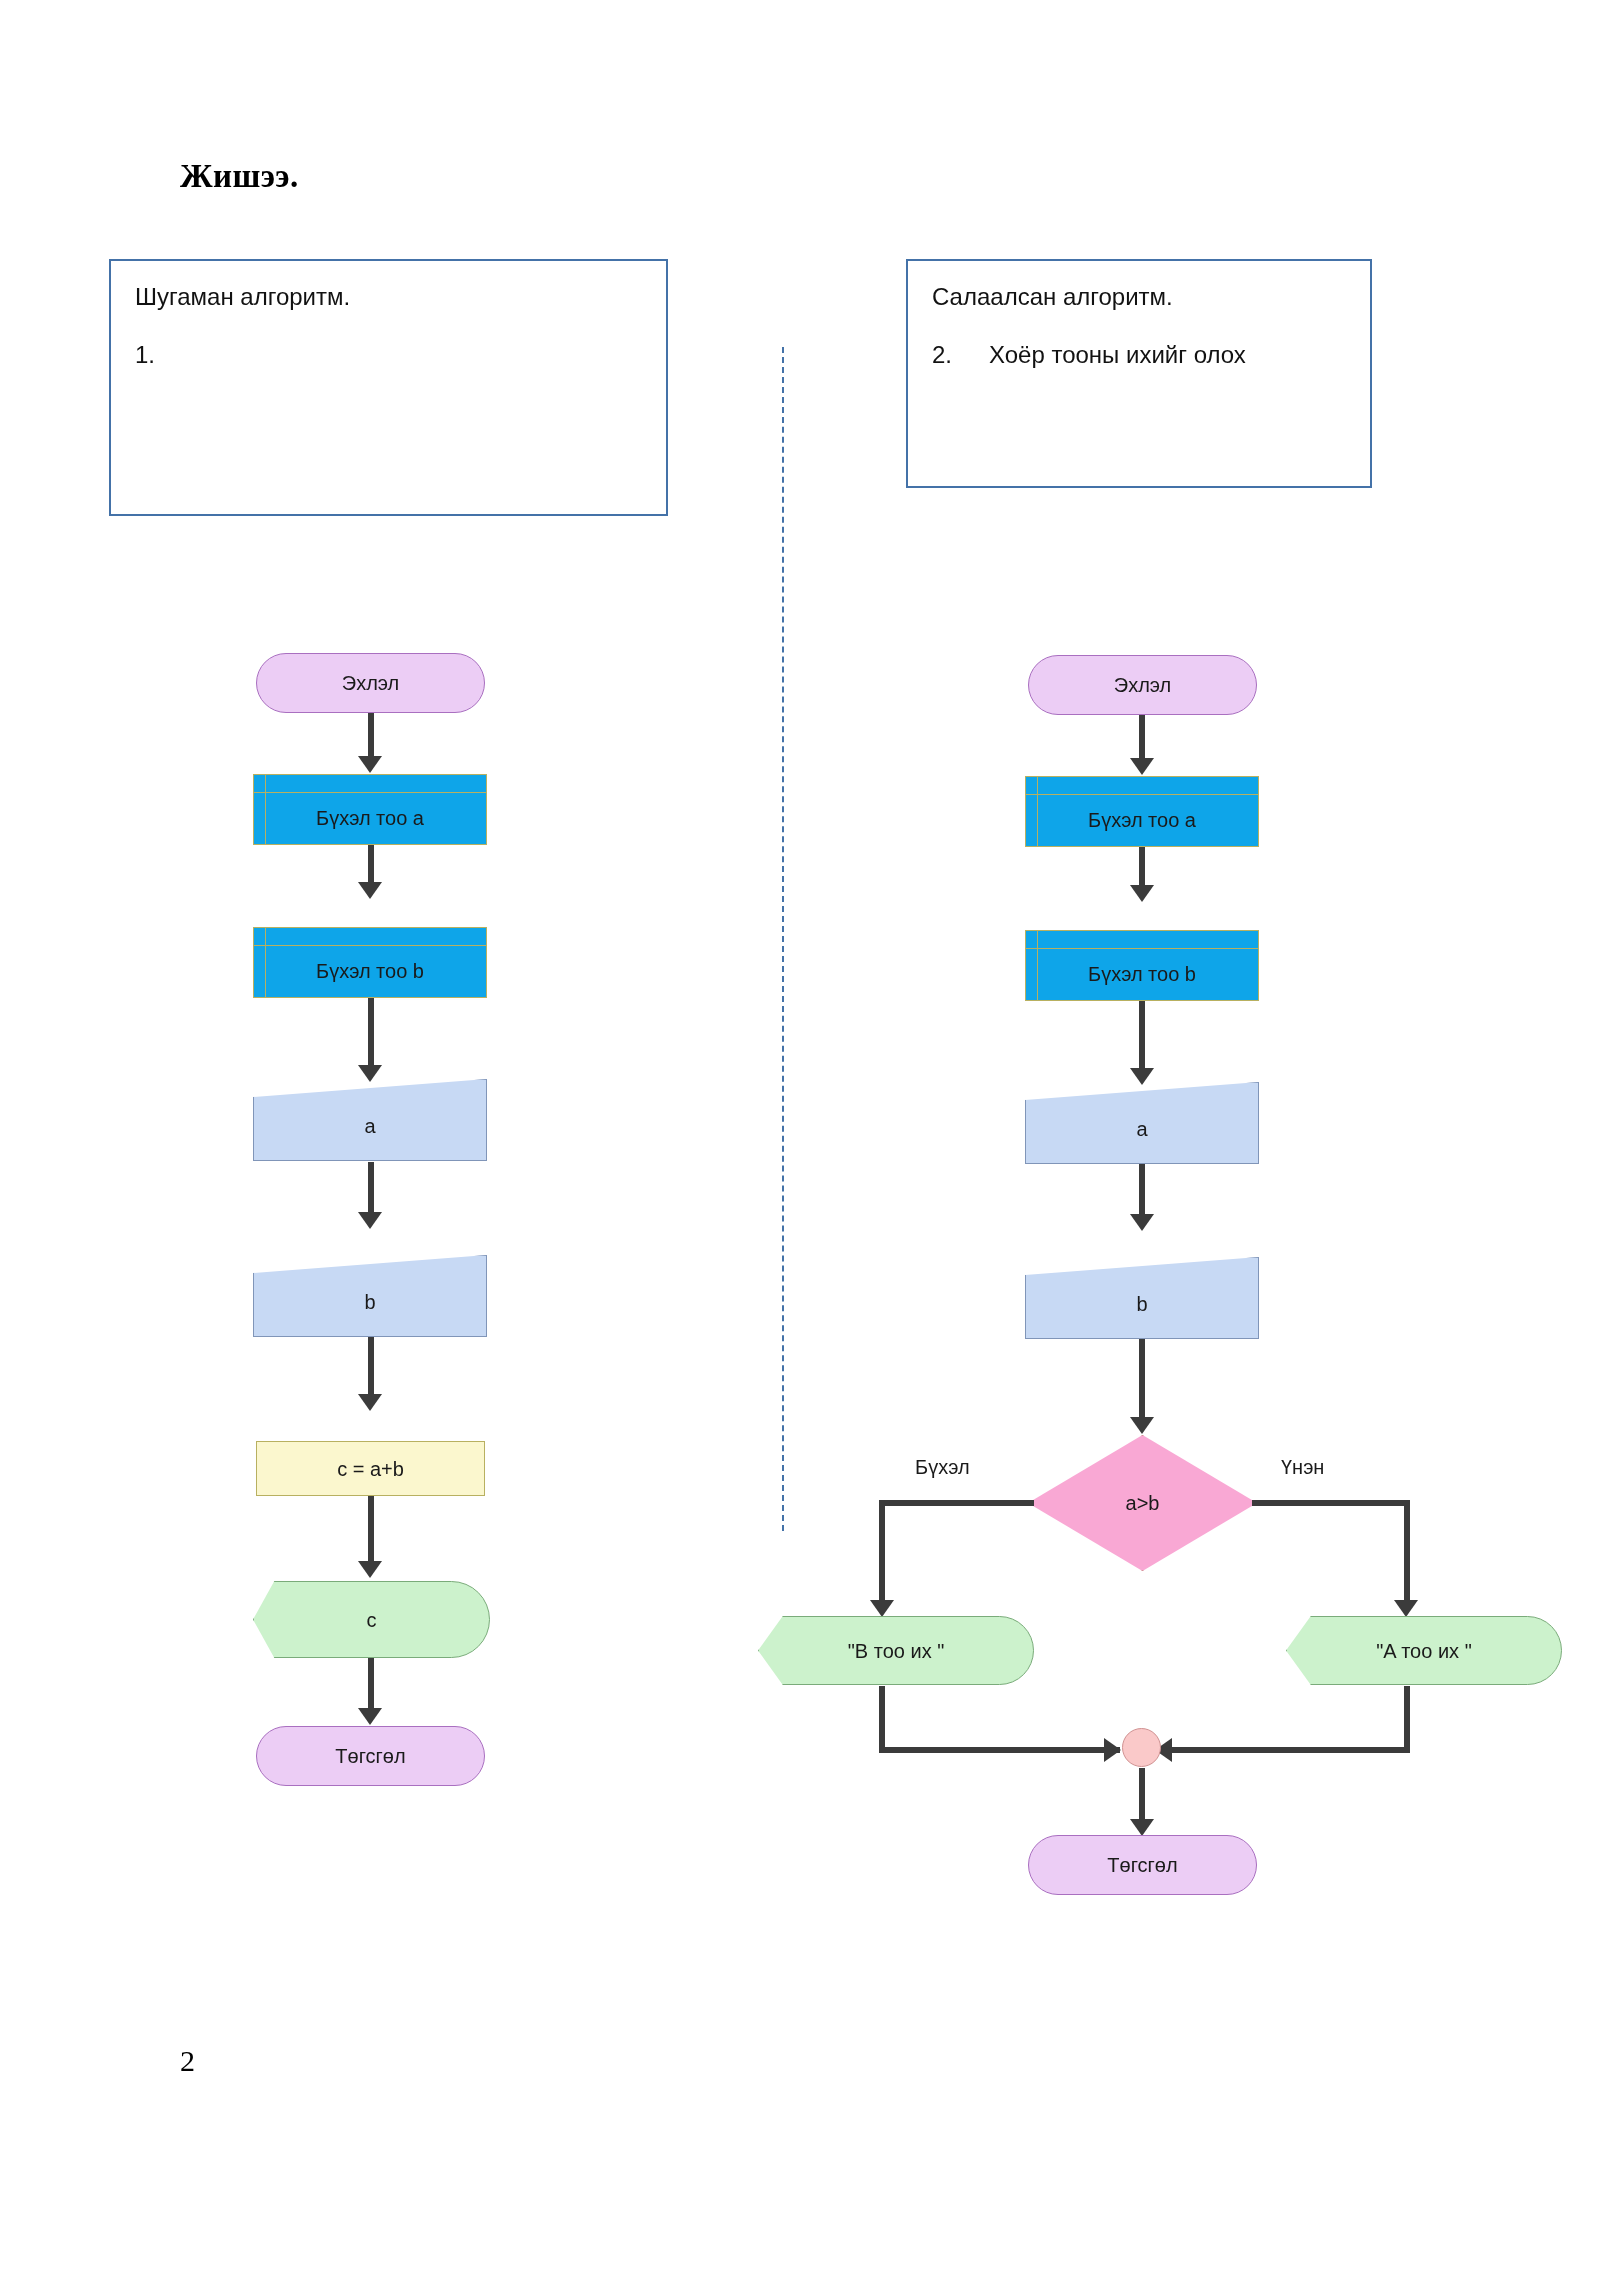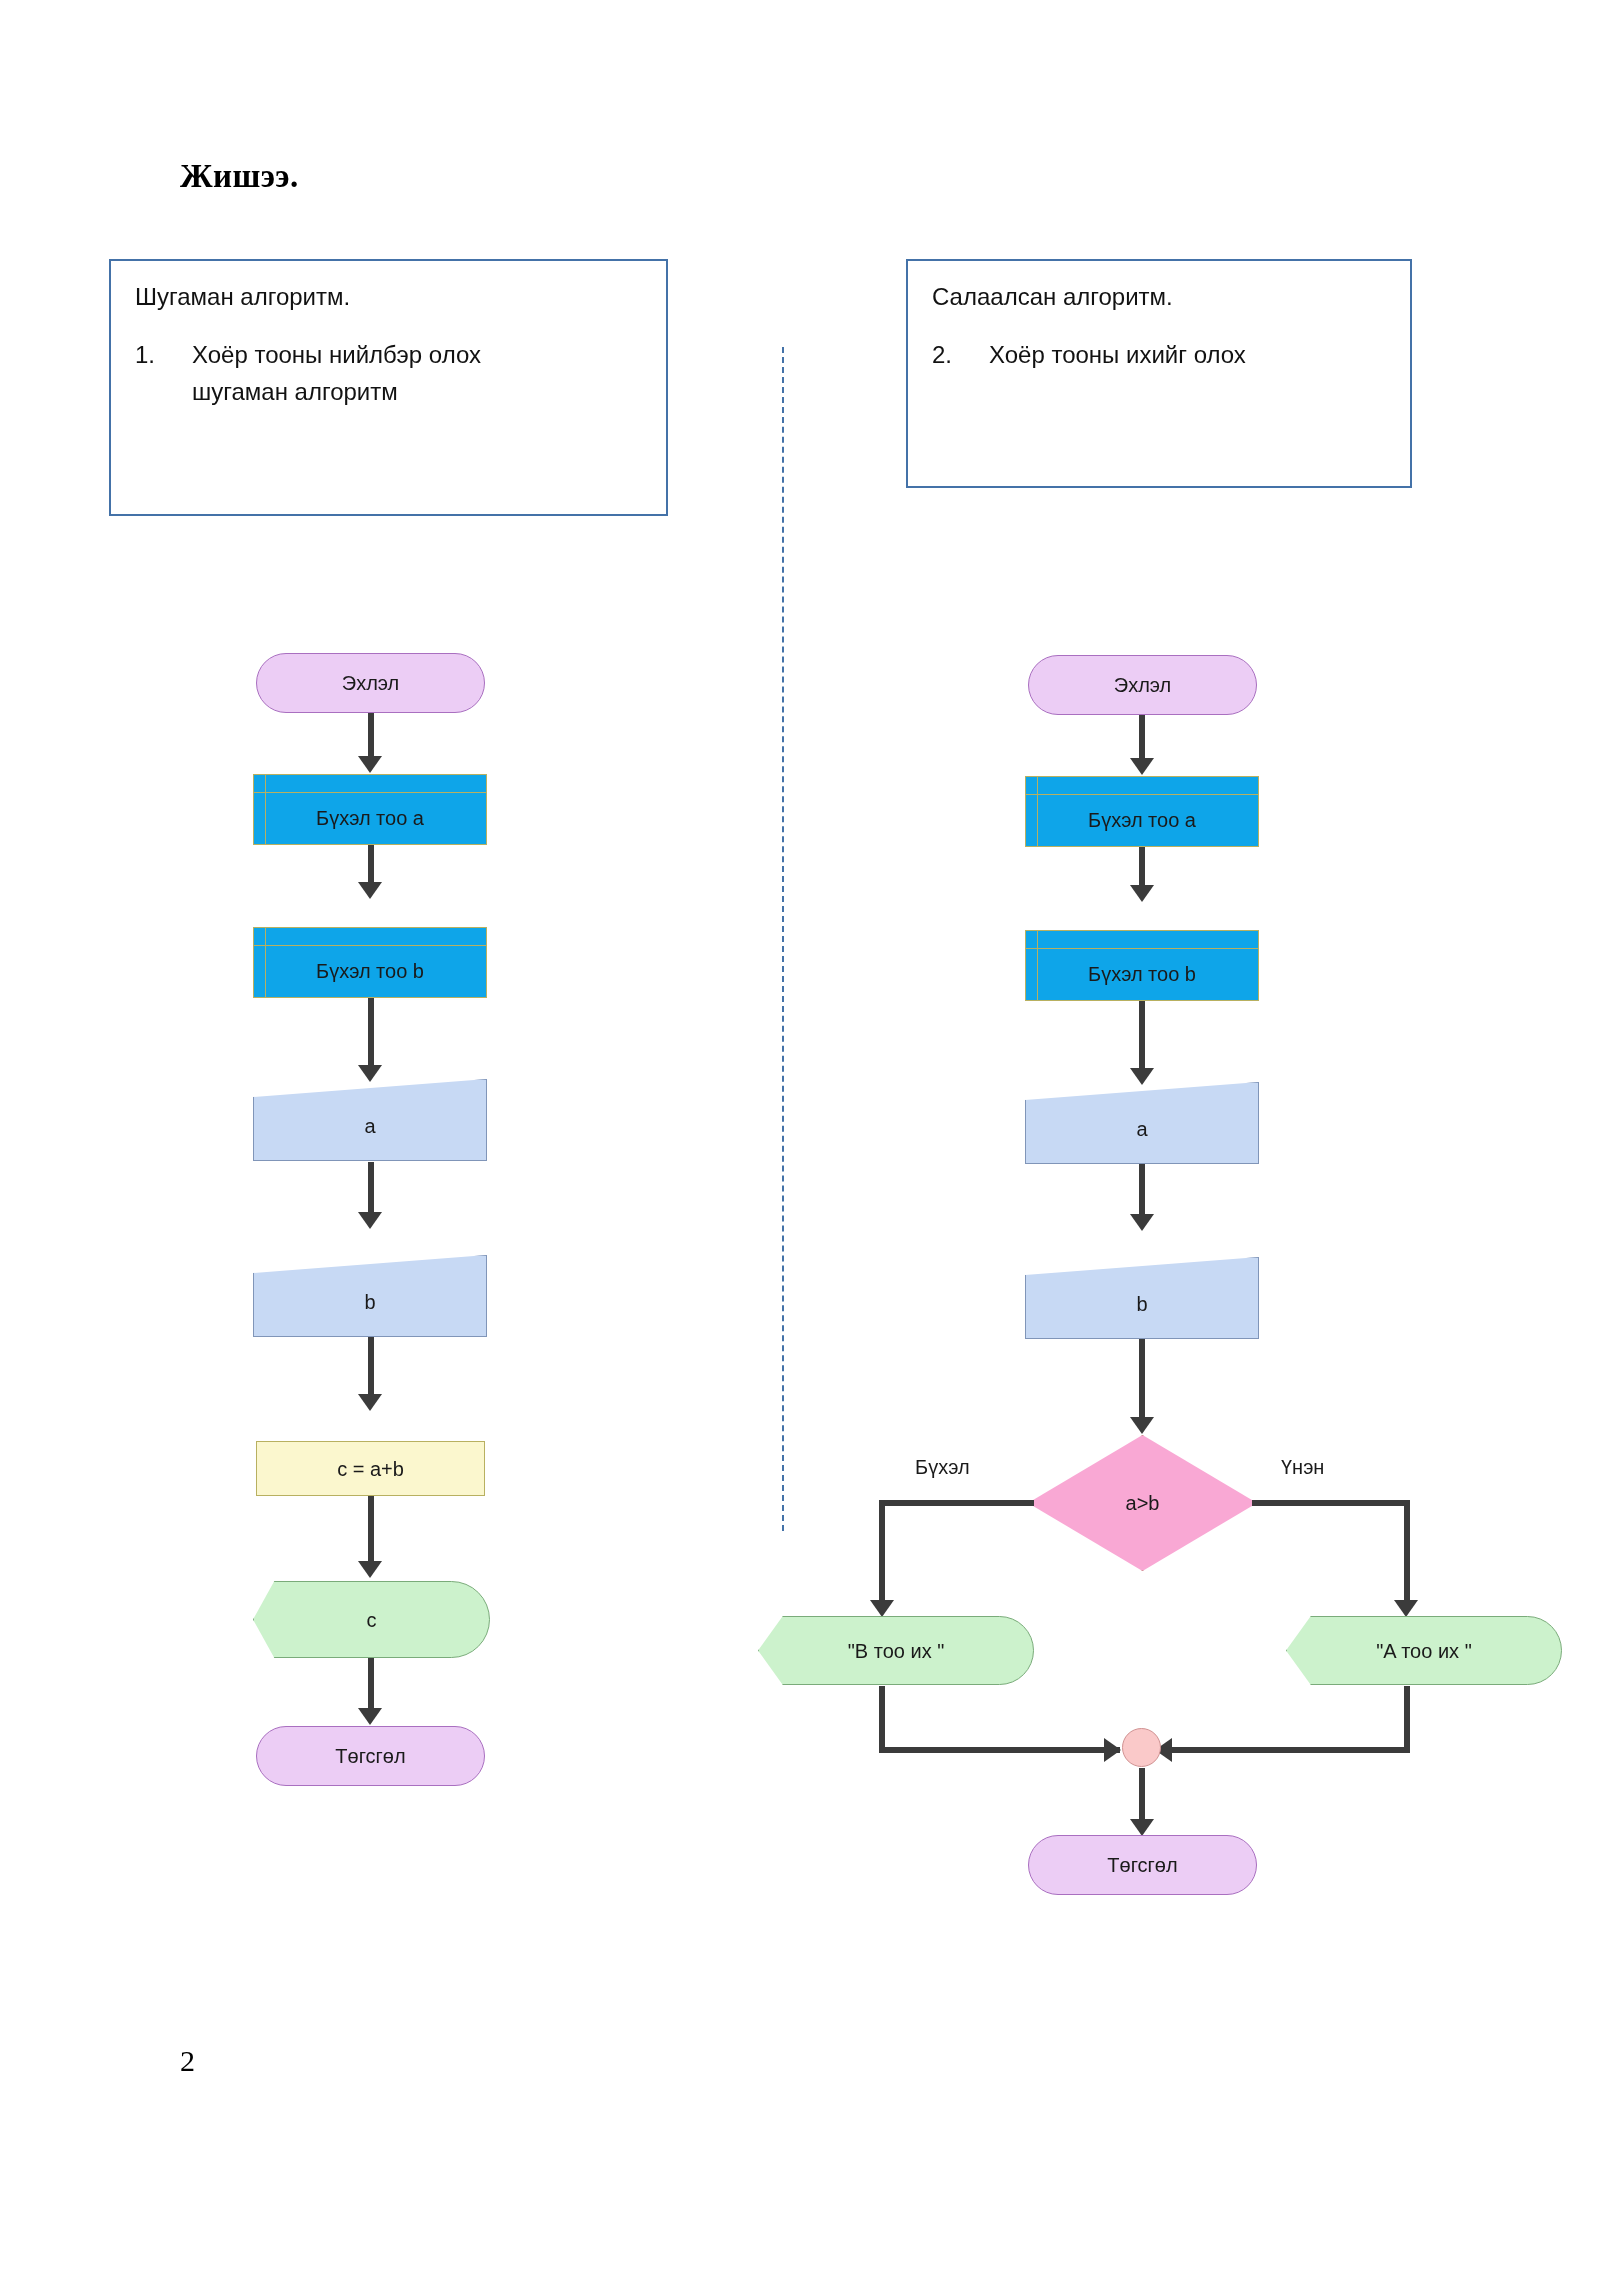--- a/index.html
+++ b/index.html
@@ -32,21 +32,21 @@
     margin:24px 0 0 0; padding:0; list-style:none;
   }
   .intro-li{
     display:flex; gap:24px;
     font-size:24px; color:#121212; line-height:1.55;
   }
   .intro-num{width:33px;flex:0 0 33px;text-align:left;}
   .intro-txt{max-width:339px;}
 
   #box-left{left:109px;  top:259px;  width:559px; height:257px;}
-  #box-right{left:906px; top:259px;  width:506px; height:229px;}
+  #box-right{left:906px; top:259px;  width:466px; height:229px;}
 
   
   #column-divider{
     left:782px; top:347px; width:0; height:1184px;
     border-left:2.4px dashed #4472a8;
   }
 
   
   #page-number{
     left:180px; top:2044px;
@@ -131,21 +131,20 @@
 </head>
 <body>
 
 <div class="abs" id="doc-title">Жишээ.</div>
 
 <div class="abs intro-box" id="box-left">
   <div class="intro-head">Шугаман алгоритм.</div>
   <ul class="intro-list">
     <li class="intro-li">
       <span class="intro-num">1.</span>
-      <span class="intro-txt">Хоёр тооны нийлбэр олох шугаман алгоритм</span>
     </li>
   </ul>
 </div>
 
 <div class="abs intro-box" id="box-right">
   <div class="intro-head">Салаалсан алгоритм.</div>
   <ul class="intro-list">
     <li class="intro-li">
       <span class="intro-num">2.</span>
       <span class="intro-txt">Хоёр тооны ихийг олох</span>

